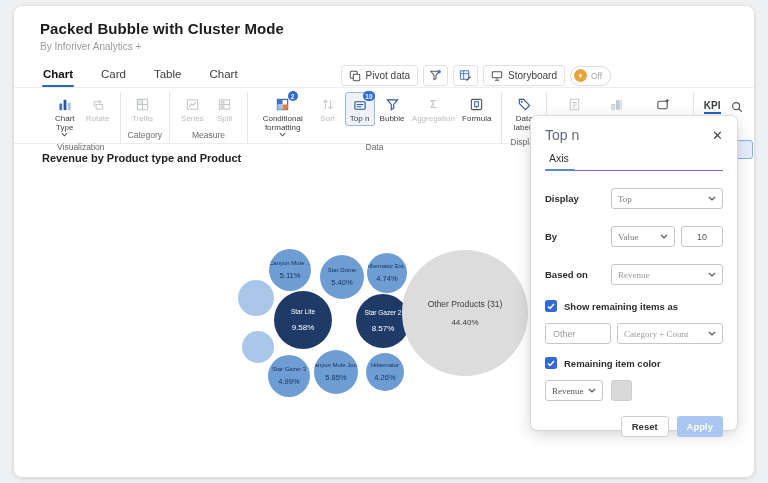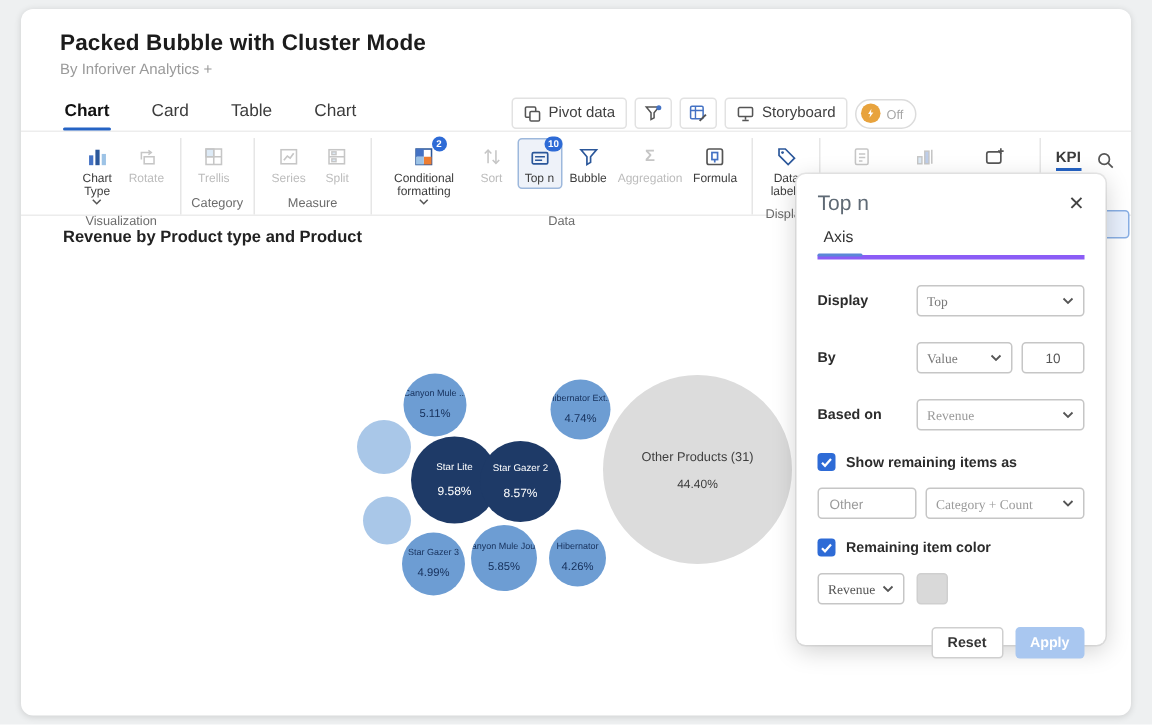--- a/index.html
+++ b/index.html
@@ -65,21 +65,21 @@
 
   
   .sliver { position:absolute; left:735px; top:140px; width:18px; height:19px; background:#e7effc; border:1.5px solid #88aee3; border-radius:3px; z-index:4; }
 
   
   .panel { position:absolute; left:531px; top:116px; width:206px; height:314px; background:#fff; border-radius:6px;
            box-shadow:0 4px 16px rgba(0,0,0,.18), 0 0 0 1px #ececec; z-index:20; padding:11px 14px 12px; }
   .p-head { display:flex; align-items:center; justify-content:space-between; }
   .p-title { font-size:14px; color:#5f6a75; font-weight:400; }
   .p-close { font-size:13px; color:#444; cursor:pointer; line-height:1; }
-  .p-tabs { margin-top:9px; border-bottom:3px solid #8b5cf6; display:flex; }
+  .p-tabs { margin-top:9px; border-bottom:1px solid #8b5cf6; display:flex; }
   .p-tab { font-size:10.5px; color:#333; padding:0 6px 6px 4px; position:relative; cursor:pointer; }
   .p-tab::after { content:""; position:absolute; left:0; right:0; bottom:-1px; height:2px; background:#5b87d7; border-radius:2px; }
   .p-row { display:flex; align-items:center; justify-content:space-between; margin-top:17px; }
   .p-lab { font-size:9.5px; font-weight:700; color:#2c2c2c; }
   .sel { height:21px; border:1px solid #c6c6c6; border-radius:3px; background:#fff; display:flex; align-items:center;
          justify-content:space-between; padding:0 6px; font-size:9px; color:#7a7a7a; cursor:pointer;font-family:Liberation Serif, serif; }
   .sel.dimmed { color:#9b9b9b; }
   .num { height:21px; width:42px; border:1px solid #c6c6c6; border-radius:3px; font-size:9px; color:#555;
          display:flex; align-items:center; justify-content:center; }
   .inp { height:21px; border:1px solid #c6c6c6; border-radius:3px; font-size:9px; color:#9b9b9b;
@@ -385,33 +385,37 @@
   </div>
 
   <div class="chart-title">Revenue by Product type and Product</div>
 </div>
 
 <div class="bubble-layer" id="bubble-layer">
     <div class="bubble tone-medium" style="left: 269px; top: 249px; height: 42px; width: 42px;">
       <div class="b-name">Canyon Mule ...</div>
       <div class="b-val">5.11%</div>
     </div>
+    <div class="bubble tone-medium" style="left: 320px; top: 255px; height: 44px; width: 44px;">
+      <div class="b-name">Star Dome</div>
+      <div class="b-val">5.40%</div>
+    </div>
     <div class="bubble tone-medium" style="left: 367px; top: 253px; height: 40px; width: 40px; text-align: center;">
       <div class="b-name">Hibernator Ext...</div>
       <div class="b-val">4.74%</div>
     </div>
     <div class="bubble tone-light" style="left: 238px; top: 280px; height: 36px; width: 36px;">
       <div class="b-name">Canyon Mule...</div>
       <div class="b-val">3.83%</div>
     </div>
     <div class="bubble tone-dark" style="left: 274px; top: 291px; height: 58px; width: 58px;">
       <div class="b-name">Star Lite</div>
       <div class="b-val">9.58%</div>
     </div>
-    <div class="bubble tone-dark" style="left: 320px; top: 294px; height: 54px; width: 54px;">
+    <div class="bubble tone-dark" style="left: 356px; top: 294px; height: 54px; width: 54px;">
       <div class="b-name">Star Gazer 2</div>
       <div class="b-val">8.57%</div>
     </div>
     <div class="bubble tone-light" style="left: 242px; top: 331px; height: 32px; width: 32px;">
       <div class="b-name">Hibernator L...</div>
       <div class="b-val">3.28%</div>
     </div>
     <div class="bubble tone-medium" style="left: 268px; top: 355px; height: 42px; width: 42px;">
       <div class="b-name">Star Gazer 3</div>
       <div class="b-val">4.99%</div>

